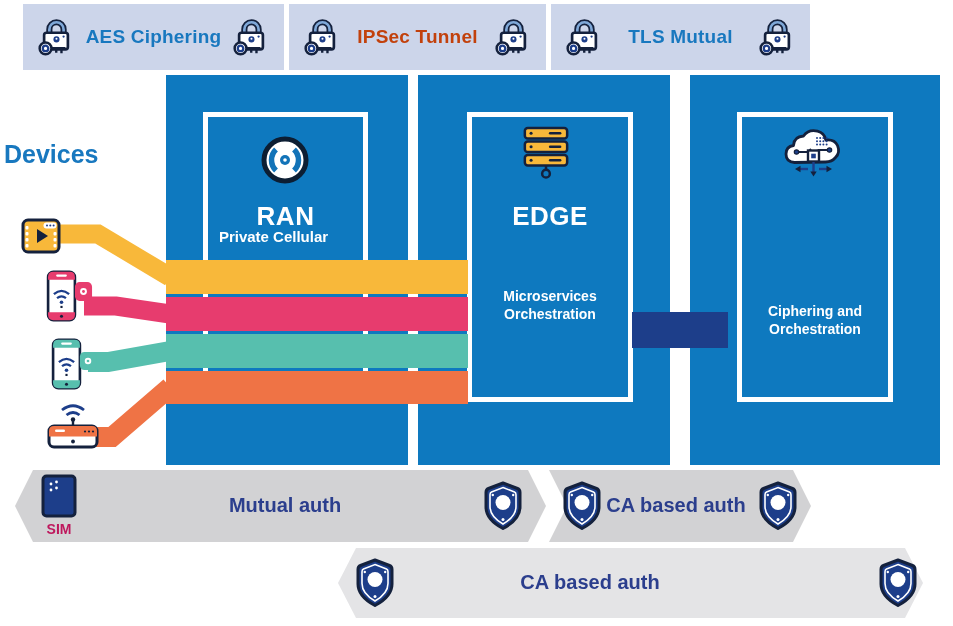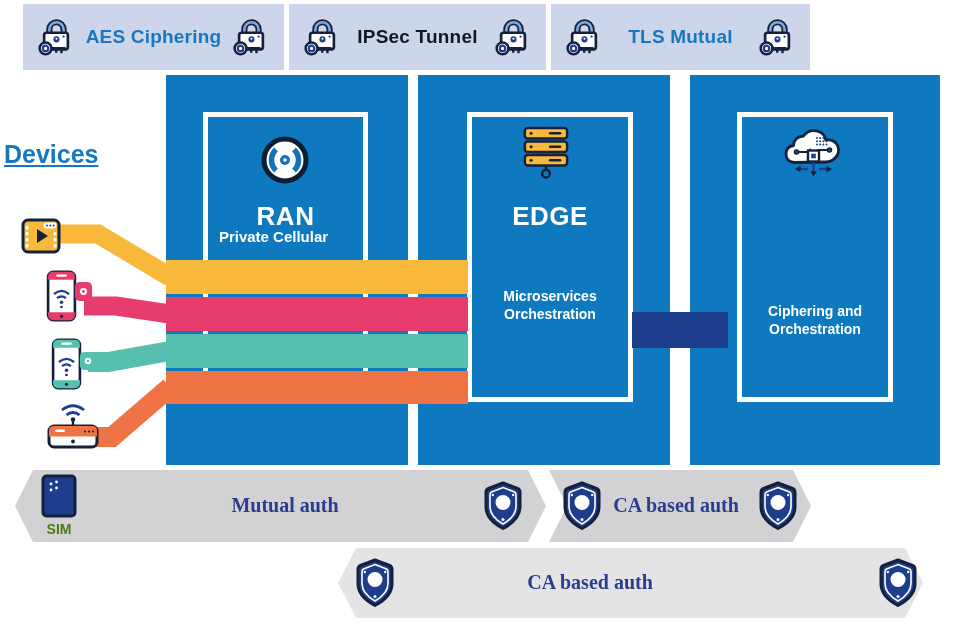--- a/index.html
+++ b/index.html
@@ -8,23 +8,23 @@
   .abs{position:absolute;}
   
   .seg{position:absolute;top:4px;height:66px;display:flex;align-items:center;
        justify-content:space-between;padding:0 14px;box-sizing:border-box;}
   .seg-label{font-size:19px;letter-spacing:.2px;white-space:nowrap;}
   
   .col{position:absolute;top:75px;height:390px;}
   .inner-box{position:absolute;top:112px;height:280px;border:5px solid #fff;box-sizing:content-box;}
   .col-name{position:absolute;color:#fff;font-size:26px;text-align:center;letter-spacing:.5px;line-height:1;}
   .col-sub{position:absolute;color:#fff;font-size:14px;text-align:center;line-height:1.25;}
-  .devices-title{position:absolute;left:4px;top:140px;font-size:25px;text-decoration:underline;}
+  .devices-title{position:absolute;left:4px;top:140px;font-size:25px;}
   .sim-label{position:absolute;left:34px;top:521px;width:50px;text-align:center;font-size:14px;}
-  .auth-label{position:absolute;font-size:20px;text-align:center;white-space:nowrap;font-family:Liberation Serif, serif;}
+  .auth-label{position:absolute;font-size:20px;text-align:center;white-space:nowrap;}
   svg{display:block;}
   .layer{position:absolute;left:0;top:0;}
 </style>
 </head>
 <body>
 
 <div class="canvas">
 
   <svg width="0" height="0" style="position:absolute" aria-hidden="true">
     <defs>
@@ -157,21 +157,21 @@
       </svg>
     <span class="seg-label" style="color: rgb(24, 120, 191);">AES Ciphering</span>
     <svg width="38" height="42" viewBox="0 0 40 44">
         <use href="#sym-lock"></use>
       </svg>
   </div>
   <div class="seg" style="left: 289px; width: 257px; background-color: rgb(204, 213, 234);">
     <svg width="38" height="42" viewBox="0 0 40 44">
         <use href="#sym-lock"></use>
       </svg>
-    <span class="seg-label" style="color: #0f172a;">IPSec Tunnel</span>
+    <span class="seg-label" style="color: #c2410c;">IPSec Tunnel</span>
     <svg width="38" height="42" viewBox="0 0 40 44">
         <use href="#sym-lock"></use>
       </svg>
   </div>
   <div class="seg" style="left: 551px; width: 259px; background-color: rgb(204, 213, 234);">
     <svg width="38" height="42" viewBox="0 0 40 44">
         <use href="#sym-lock"></use>
       </svg>
     <span class="seg-label" style="color: rgb(24, 120, 191);">TLS Mutual</span>
     <svg width="38" height="42" viewBox="0 0 40 44">
@@ -240,21 +240,21 @@
       <use href="#sym-badge"></use>
     </svg>
 
   <svg class="abs" style="left:46px;top:400px;color:#ef7345;" width="54" height="50" viewBox="0 0 54 50">
       <use href="#sym-router"></use>
     </svg>
 
   <svg class="abs" style="left:40px;top:473px;" width="38" height="46" viewBox="0 0 38 46">
       <use href="#sym-sim"></use>
     </svg>
-  <div class="sim-label" style="color: #4d7c0f;">SIM</div>
+  <div class="sim-label" style="color: #be185d;">SIM</div>
   <div class="auth-label" style="left: 180px; top: 494px; width: 210px; color: rgb(43, 62, 141);">Mutual auth</div>
   <svg class="abs" style="left:483px;top:481px;" width="40" height="50" viewBox="0 0 40 50">
       <use href="#sym-shield"></use>
     </svg>
 
   <svg class="abs" style="left:562px;top:481px;" width="40" height="50" viewBox="0 0 40 50">
       <use href="#sym-shield"></use>
     </svg>
   <div class="auth-label" style="left: 606px; top: 494px; width: 140px; color: rgb(43, 62, 141);">CA based auth</div>
   <svg class="abs" style="left:758px;top:481px;" width="40" height="50" viewBox="0 0 40 50">

